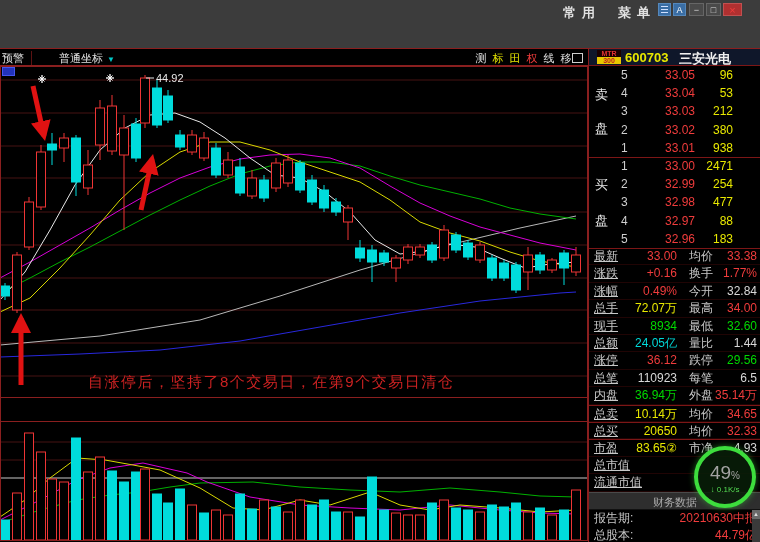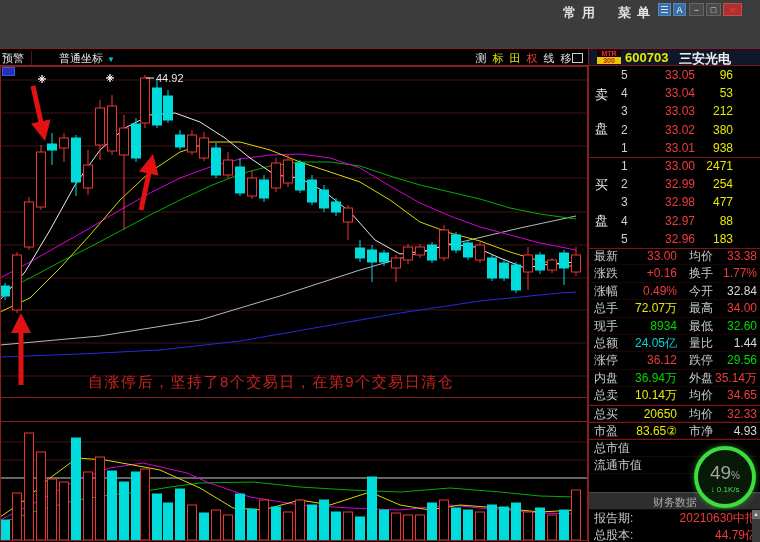--- a/index.html
+++ b/index.html
@@ -40,21 +40,21 @@
   .ob-row{position:relative;height:18.2px;font-size:12px;line-height:18px;}
   .ob-n{position:absolute;left:32px;color:#cfcfcf;}
   .ob-p{position:absolute;right:66px;}
   .ob-v{position:absolute;right:28px;}
   .ob-side{position:absolute;left:6px;width:13px;color:#e8e8e8;font-size:13px;}
   #ob-sep{position:absolute;left:0;top:109px;width:172px;height:1px;background:#7c1616;}
   #ob-bot{position:absolute;left:0;top:200px;width:172px;height:1px;background:#7c1616;}
   #quote-rows{position:absolute;left:0;top:200px;width:172px;height:244px;}
   .q-row{position:relative;height:17.42px;font-size:12px;line-height:17px;border-bottom:1px solid #200404;box-sizing:border-box;}
   .q-row:nth-child(10),.q-row:nth-child(11),.q-row:nth-child(12){border-top:1px solid #7c1616;}
-  .ql{position:absolute;left:5px;color:#c8c8c8;}
+  .ql{position:absolute;left:5px;color:#c8c8c8;text-decoration:underline;}
   .qv1{position:absolute;right:84px;}
   .ql2{position:absolute;left:100px;color:#c8c8c8;}
   .qv2{position:absolute;right:4px;}
   .red{color:#f03c3c;} .yellow{color:#e8e800;} .green{color:#00d800;}
   .cyan{color:#00d8d8;} .white{color:#d8d8d8;}
   #fin-bar{position:absolute;left:0;top:444px;width:172px;height:18px;background:#2e2e2e;border-top:1px solid #4a4a4a;
            border-bottom:1px solid #111;color:#aaa;font-size:11px;text-align:center;line-height:18px;box-sizing:border-box;}
   .fin-row{position:absolute;left:0;width:180px;height:17px;font-size:12px;line-height:17px;}
   .fin-l{position:absolute;left:5px;color:#c8c8c8;}
   .fin-v{position:absolute;right:12px;}
@@ -402,20 +402,26 @@
           <span class="ql2">量比</span>
           <span class="qv2 white">1.44</span>
         </div>
         <div class="q-row">
           <span class="ql">涨停</span>
           <span class="qv1 red">36.12</span>
           <span class="ql2">跌停</span>
           <span class="qv2 green">29.56</span>
         </div>
         <div class="q-row">
+          <span class="ql">总笔</span>
+          <span class="qv1 white">110923</span>
+          <span class="ql2">每笔</span>
+          <span class="qv2 white">6.5</span>
+        </div>
+        <div class="q-row">
           <span class="ql">内盘</span>
           <span class="qv1 green">36.94万</span>
           <span class="ql2">外盘</span>
           <span class="qv2 red">35.14万</span>
         </div>
         <div class="q-row">
           <span class="ql">总卖</span>
           <span class="qv1 yellow">10.14万</span>
           <span class="ql2">均价</span>
           <span class="qv2 red">34.65</span>

